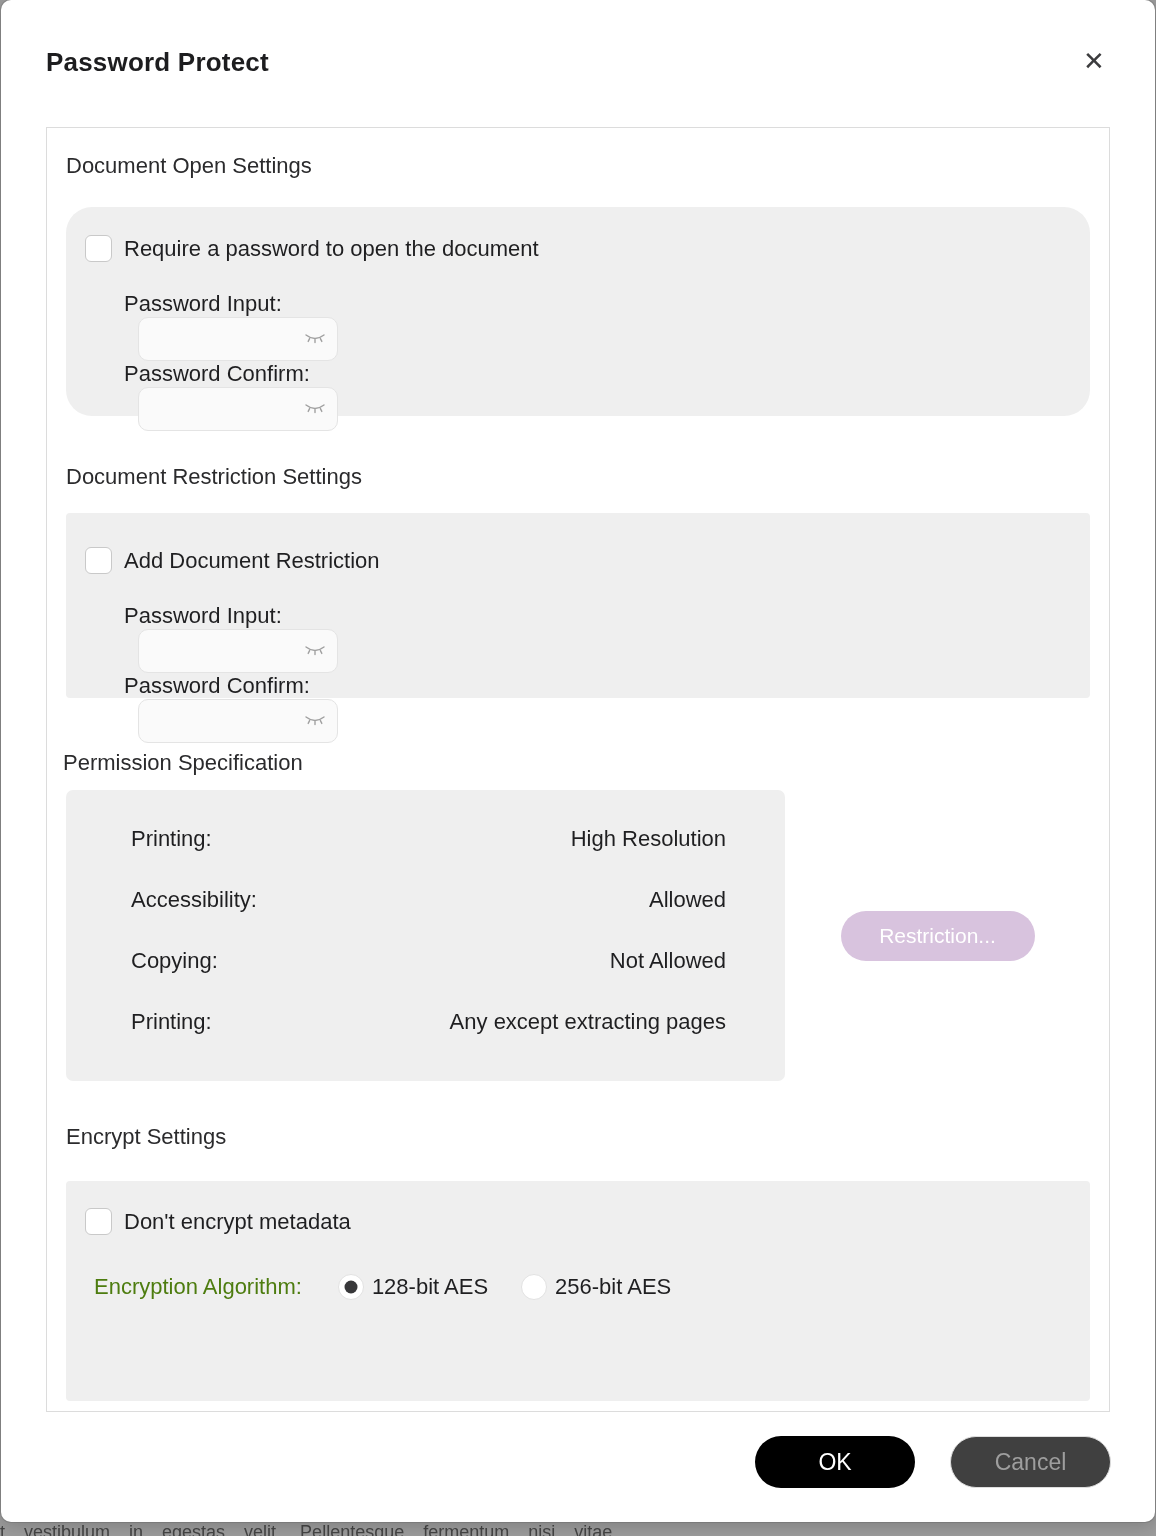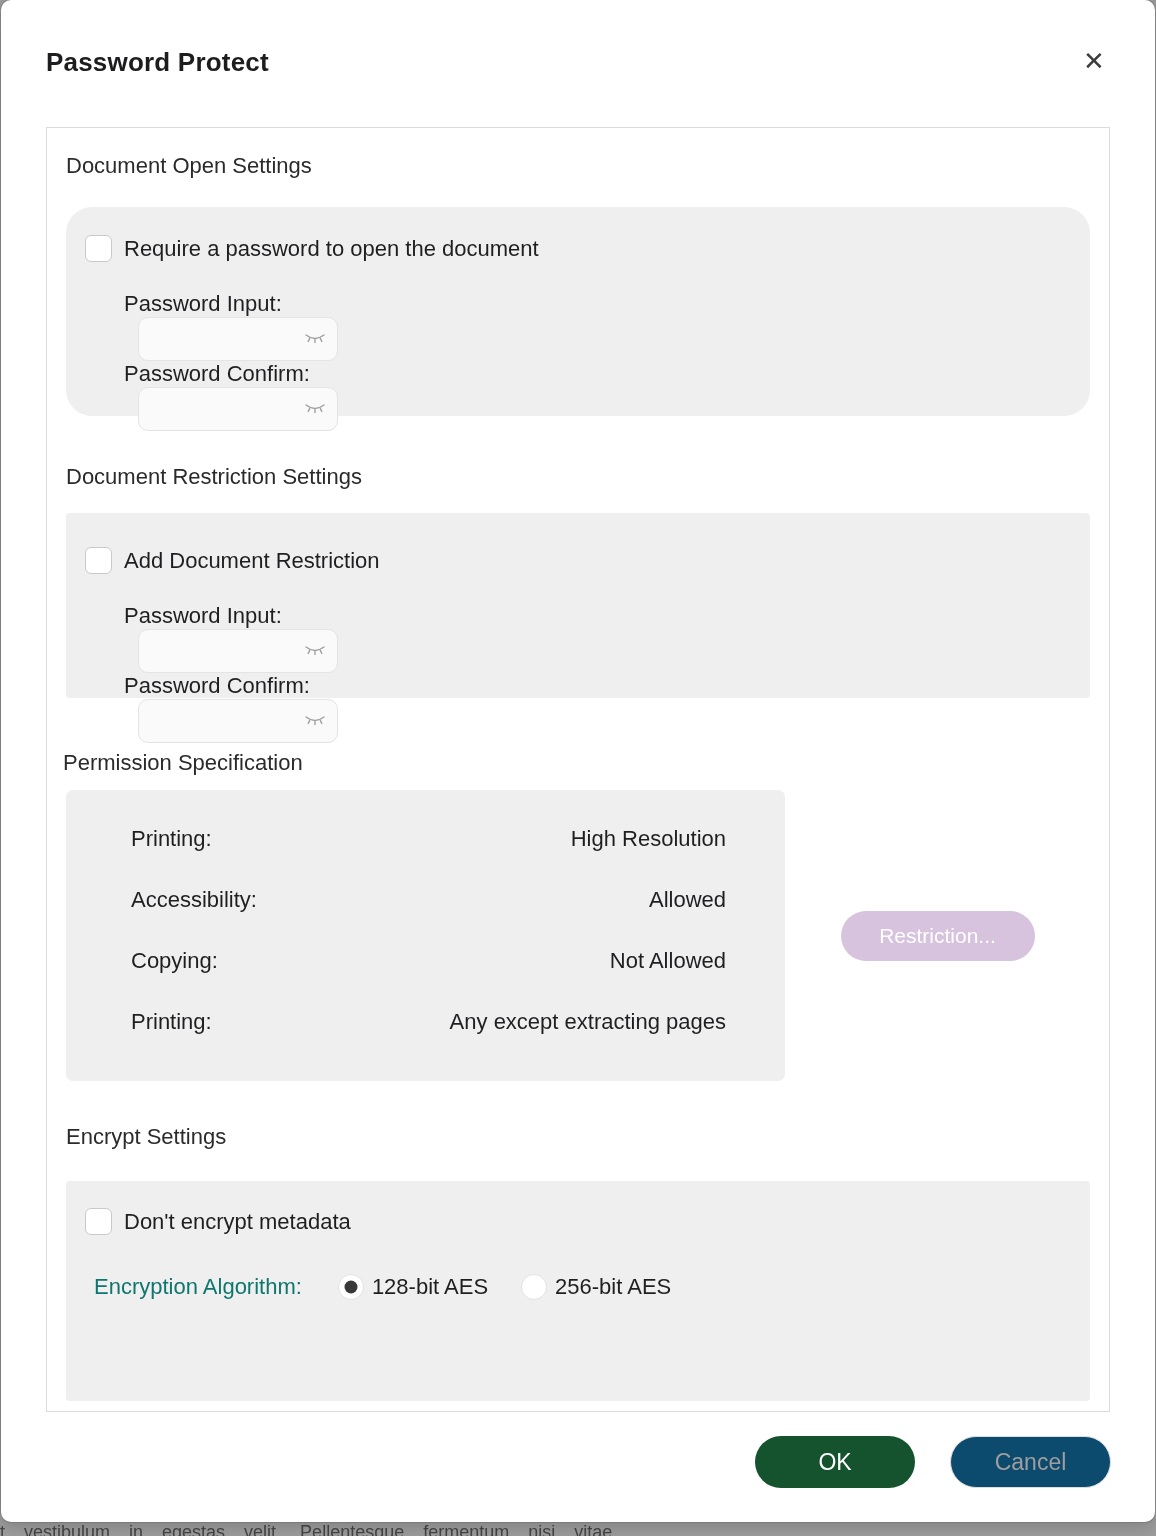--- a/index.html
+++ b/index.html
@@ -93,21 +93,21 @@
   .perm-btn-wrap { flex:1; display:flex; justify-content:center; }
   .perm-btn {
     width:194px; height:50px; border:none; border-radius:25px;
     background:#d8c3de; color:#ffffff; font-size:21px;
     font-family:"Liberation Sans",sans-serif; cursor:pointer;
   }
 
   
   .panel.encrypt { margin-top:31px; padding-top:27px; height:220px; }
   .algo-row { display:flex; align-items:center; margin:39px 0 0 9px; }
-  .algo-label { font-size:22px; color:#0f766e; margin-right:36px; }
+  .algo-label { font-size:22px; color:#4d7c0f; margin-right:36px; }
   .radio-option { display:flex; align-items:center; cursor:pointer; }
   .radio-option + .radio-option { margin-left:33px; }
   .radio {
     width:26px; height:26px; border-radius:50%;
     background:#fff; border:1px solid #e2e2e2; flex:none;
     position:relative;
   }
   .radio.on::after {
     content:""; position:absolute; left:50%; top:50%;
     width:13px; height:13px; border-radius:50%;
@@ -119,24 +119,24 @@
   
   .footer {
     display:flex; justify-content:flex-end; align-items:center;
     gap:35px; margin:24px 44px 0 0;
   }
   .btn {
     height:52px; border-radius:26px; font-size:23px;
     font-family:"Liberation Sans",sans-serif; cursor:pointer;
   }
   .btn-ok {
-    width:160px; background:#14532d; color:#ffffff; border:none; font-weight:500;
+    width:160px; background:#000000; color:#ffffff; border:none; font-weight:500;
   }
   .btn-cancel {
-    width:161px; background:#0c4a6e; color:#9e9e9e; border:1.5px solid #dedede;
+    width:161px; background:#404040; color:#9e9e9e; border:1.5px solid #dedede;
   }
 </style>
 </head>
 <body>
 
 <div class="bg-doc-text">at vestibulum in egestas velit. Pellentesque fermentum nisi vitae</div>
 
 <div class="dialog">
 
   <div class="dialog-header">

